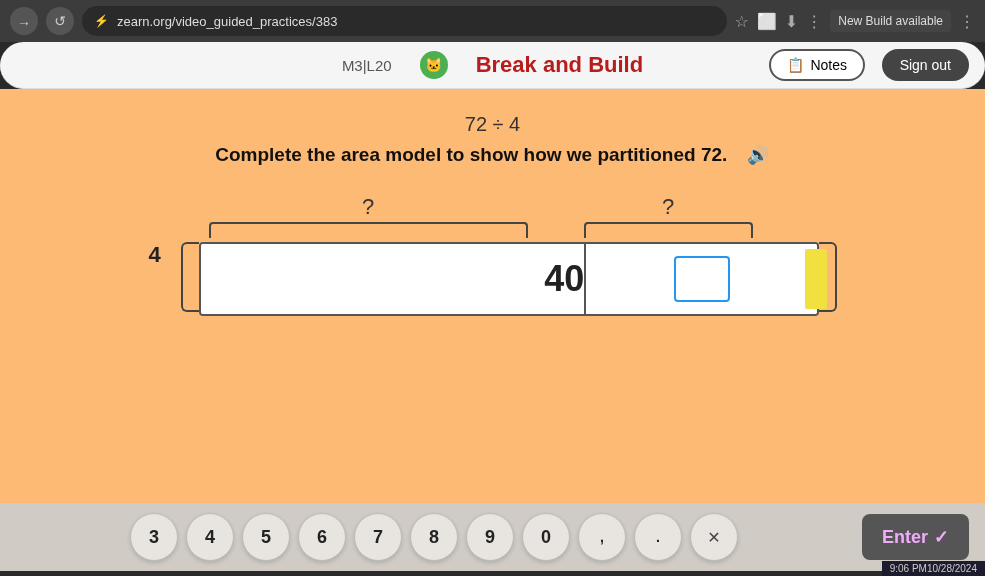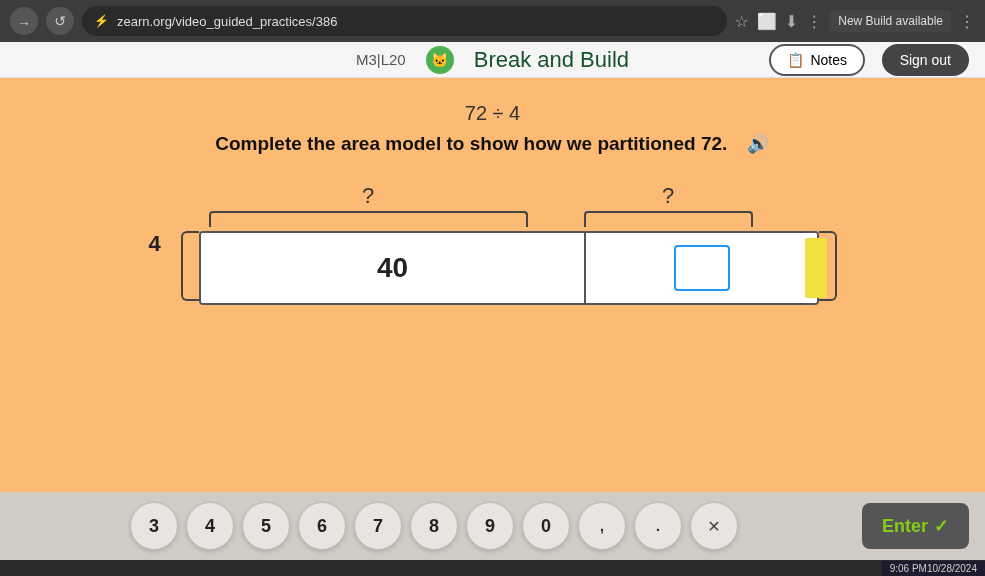--- a/index.html
+++ b/index.html
@@ -57,48 +57,49 @@
       background: #444;
       color: #ddd;
       font-size: 12px;
       padding: 4px 8px;
       border-radius: 4px;
     }
 
     
     .app-header {
       background: #f5f5f5;
-      height: 36px;
+      height: 47px;
       display: flex;
       align-items: center;
       justify-content: center;
-      gap: 20px;
+      gap: 28px;
       border-bottom: 1px solid #ddd;
       position: relative;
+      border-radius: 26px;
     }
     .lesson-label {
       color: #555;
       font-size: 15px;
       font-weight: 500;
     }
     .lesson-icon {
       display: flex; align-items: center; gap: 4px;
     }
     .zearn-mascot {
       width: 28px; height: 28px;
       background: #4CAF50;
       border-radius: 50%;
       display: flex; align-items: center; justify-content: center;
       color: white;
       font-size: 14px;
     }
     .activity-title {
       font-size: 22px;
-      font-weight: 400;
-      color: #14532d;
+      font-weight: 700;
+      color: #b91c1c;
     }
     .notes-btn {
       position: absolute;
       right: 120px;
       border: 2px solid #555;
       background: white;
       border-radius: 20px;
       padding: 6px 16px;
       cursor: pointer;
       font-size: 14px;
@@ -195,23 +196,23 @@
       border: 2px solid #555;
       border-radius: 4px;
       overflow: hidden;
     }
     .model-cell-left {
       flex: 1;
       height: 70px;
       background: white;
       display: flex;
       align-items: center;
-      justify-content: center;
+      justify-content: flex-end;
       border-right: 2px solid #555;
-      font-size: 28px;
+      font-size: 36px;
       font-weight: 600;
       color: #222;
     }
     .model-cell-right {
       flex: 0.6;
       height: 70px;
       background: white;
       display: flex;
       align-items: center;
       justify-content: center;
@@ -280,21 +281,21 @@
       font-size: 16px;
       color: #444;
       cursor: pointer;
       display: flex;
       align-items: center;
       justify-content: center;
       box-shadow: 0 2px 4px rgba(0,0,0,0.15);
     }
     .enter-btn {
       background: #555;
-      color: #84cc16;
+      color: #f0abfc;
       border: none;
       border-radius: 8px;
       padding: 12px 20px;
       font-size: 18px;
       font-weight: 600;
       cursor: pointer;
       display: flex;
       align-items: center;
       gap: 6px;
       white-space: nowrap;
@@ -305,21 +306,21 @@
 
 <div class="browser-bar">
   <button class="browser-nav-btn">
     <span>→</span>
   </button>
   <button class="browser-nav-btn">
     <span>↺</span>
   </button>
   <div class="address-bar">
     <span style="color:#aaa; font-size:12px;">⚡</span>
-    <span class="url">zearn.org/video_guided_practices/386</span>
+    <span class="url">zearn.org/video_guided_practices/383</span>
   </div>
   <div class="browser-actions">
     <span class="browser-action-icon">☆</span>
     <span class="browser-action-icon">⬜</span>
     <span class="browser-action-icon">⬇</span>
     <span class="browser-action-icon">⋮</span>
     <span class="new-chrome-badge">New Build available</span>
     <span class="browser-action-icon">⋮</span>
   </div>
 </div>

